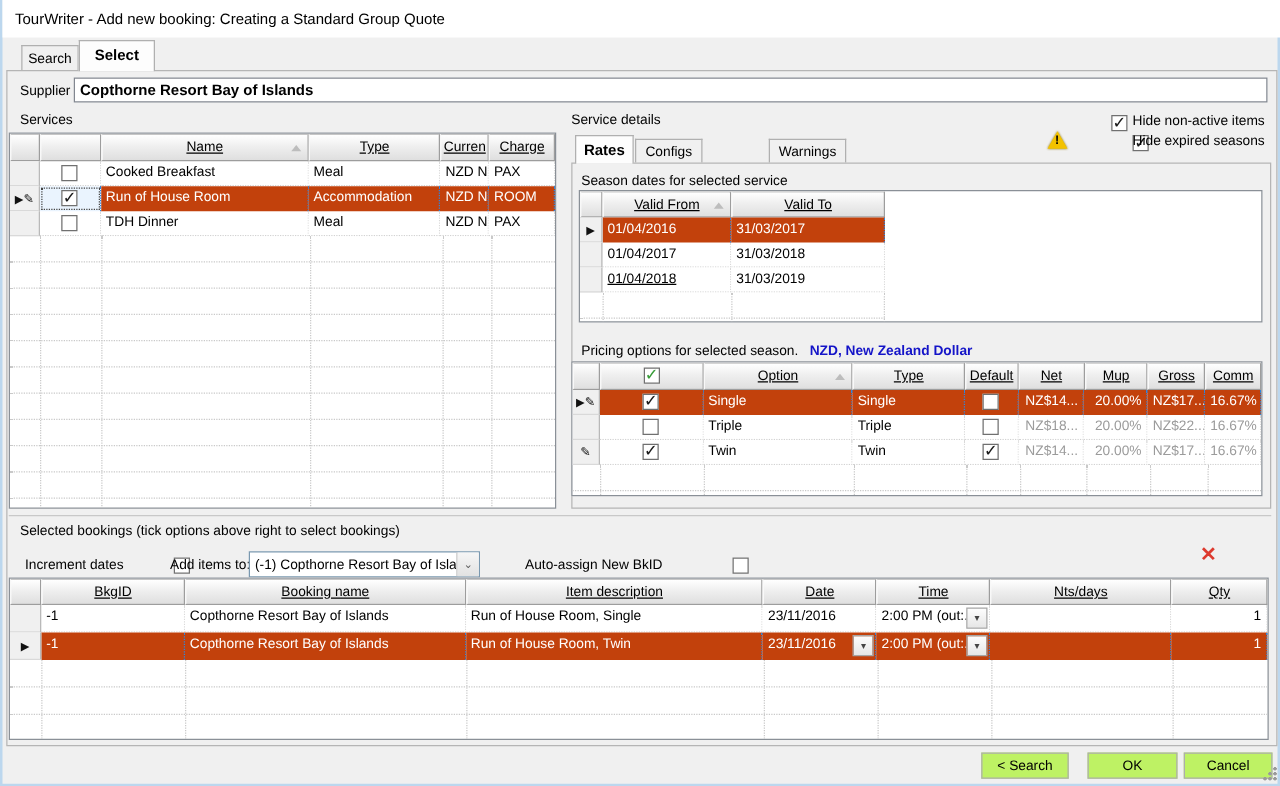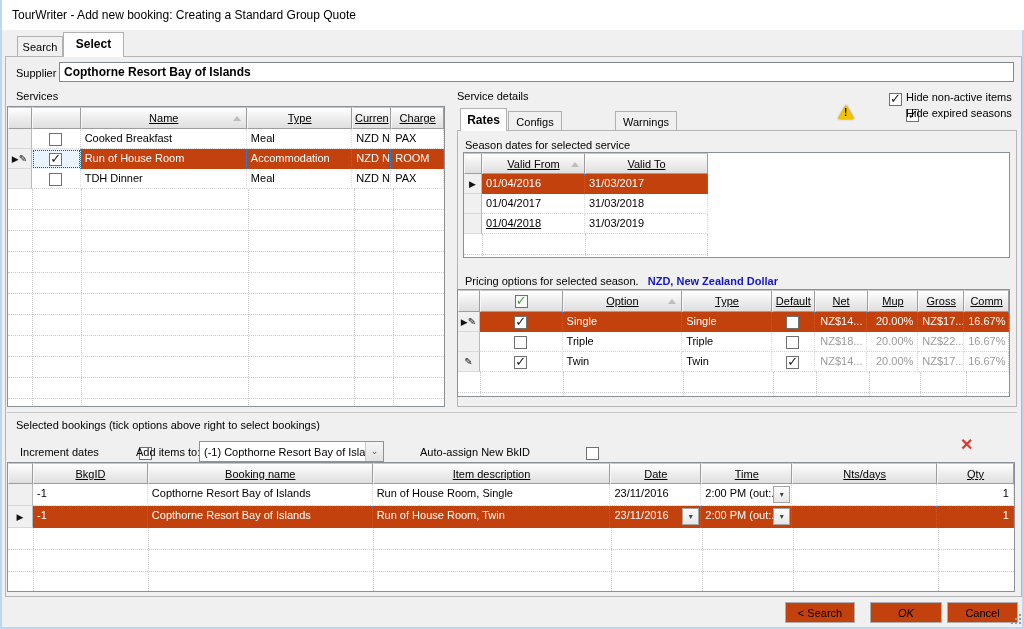--- a/index.html
+++ b/index.html
@@ -41,21 +41,21 @@
   .erow{border-bottom:1px dotted #c9c9c9;}
   .fill{position:absolute;left:0;right:0;}
   .vsep{position:absolute;top:0;bottom:0;border-left:1px dotted #c9c9c9;}
   .combo-btn{box-sizing:border-box;width:17px;height:17px;background:linear-gradient(#fdfdfd,#e6e6e6);
     border:1px solid #a5a5a5;color:#444;font-size:8px;text-align:center;line-height:15px;}
   .ddl{box-sizing:border-box;background:#fff;border:1px solid #7a98af;display:flex;
     align-items:center;font-size:11px;}
   .ddl .txt{flex:1;padding:0 4px;white-space:nowrap;overflow:hidden;}
   .ddl .arrow{width:17px;height:100%;background:linear-gradient(#f6f6f6,#e2e2e2);
     border-left:1px solid #c9c9c9;text-align:center;font-size:9px;color:#555;line-height:19px;}
-  .btn{box-sizing:border-box;background:#c2410c;border:1px solid #adadad;font-size:11px;
+  .btn{box-sizing:border-box;background:#bef264;border:1px solid #adadad;font-size:11px;
     text-align:center;padding-top:4px;color:#000;}
   .warn-tri{width:0;height:0;border-left:8px solid transparent;border-right:8px solid transparent;
     border-bottom:14px solid #f3c200;position:absolute;filter:drop-shadow(0 0 1px #8a7300);}
   .warn-tri::after{content:"!";position:absolute;left:-2px;top:2px;font-size:10px;font-weight:bold;color:#000;}
   .xdel{font-size:16px;font-weight:bold;color:#dd3a2e;line-height:16px;}
   .pencil{font-size:10px;}
   .grip{width:12px;height:12px;background:
     radial-gradient(circle at 2px 10px,#9a9a9a 1.2px,transparent 1.6px),
     radial-gradient(circle at 6px 10px,#9a9a9a 1.2px,transparent 1.6px),
     radial-gradient(circle at 10px 10px,#9a9a9a 1.2px,transparent 1.6px),
@@ -332,17 +332,17 @@
       <span class="vsep" style="left:785px;"></span>
       <span class="vsep" style="left:930px;"></span>
     <div class="erow" style="height: 21px;"></div>
         <div class="erow" style="height: 21px;"></div>
         <div class="erow" style="height: 21px;"></div>
       </div>
   </div>
 
   
   <div class="abs btn" style="left:783px;top:602px;width:70px;height:21px;"><span>&lt; Search</span></div>
-  <div class="abs btn" style="left:868px;top:602px;width:72px;height:21px;font-style:italic;"><span>OK</span></div>
+  <div class="abs btn" style="left:868px;top:602px;width:72px;height:21px;"><span>OK</span></div>
   <div class="abs btn" style="left:945px;top:602px;width:71px;height:21px;"><span>Cancel</span></div>
   <div class="abs grip" style="left:1008px;top:613px;"></div>
 
 </div>
 
 </body></html>

